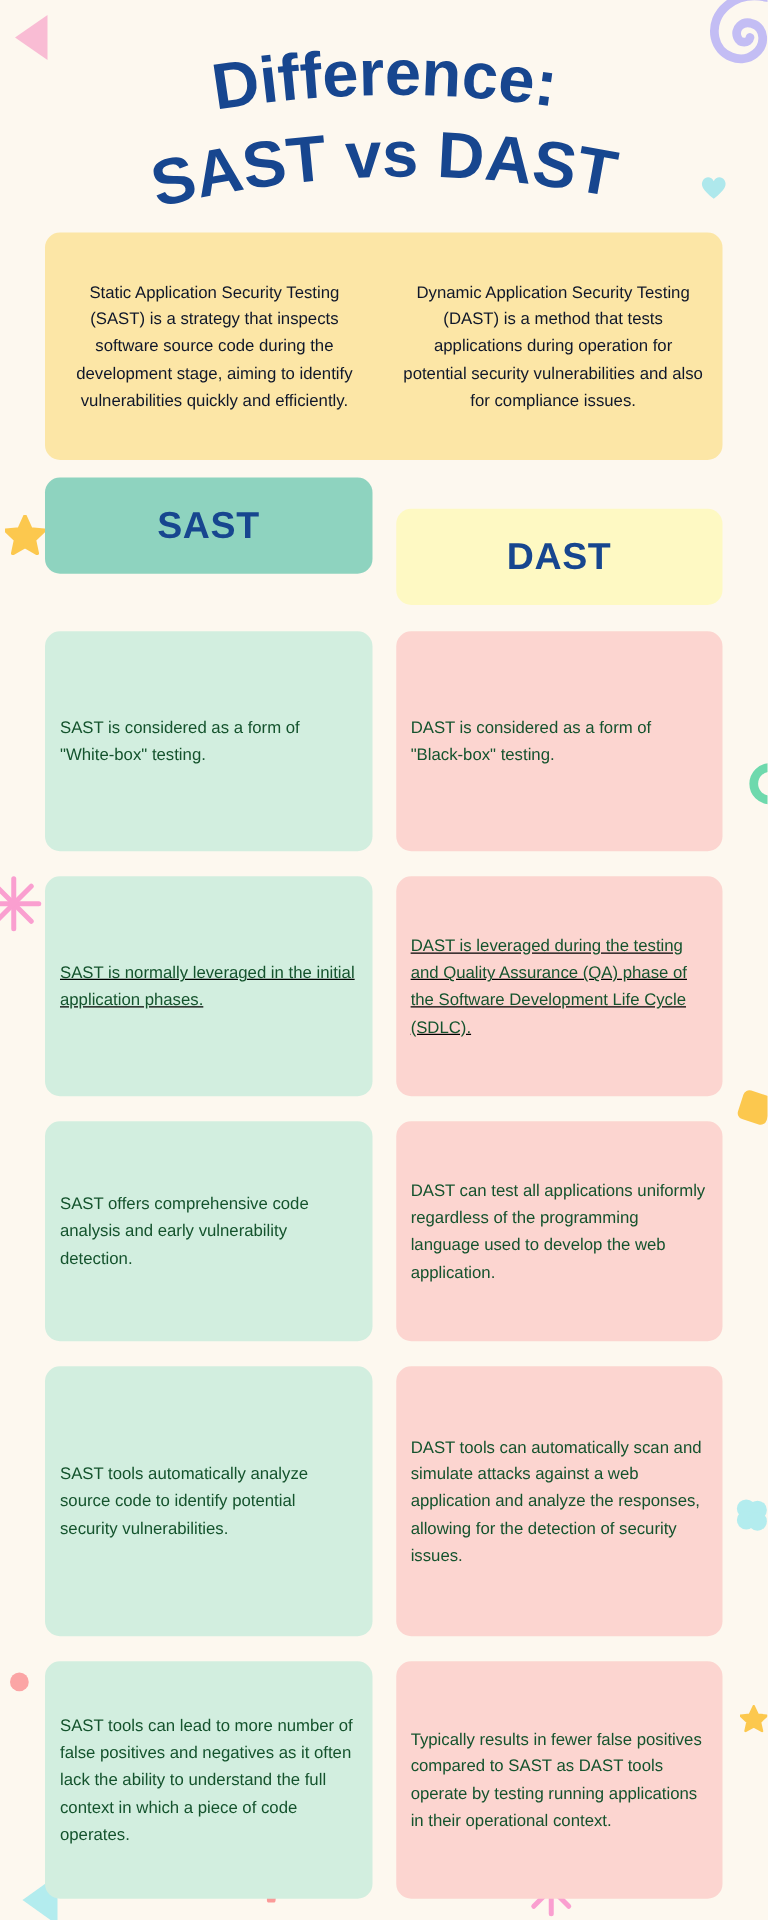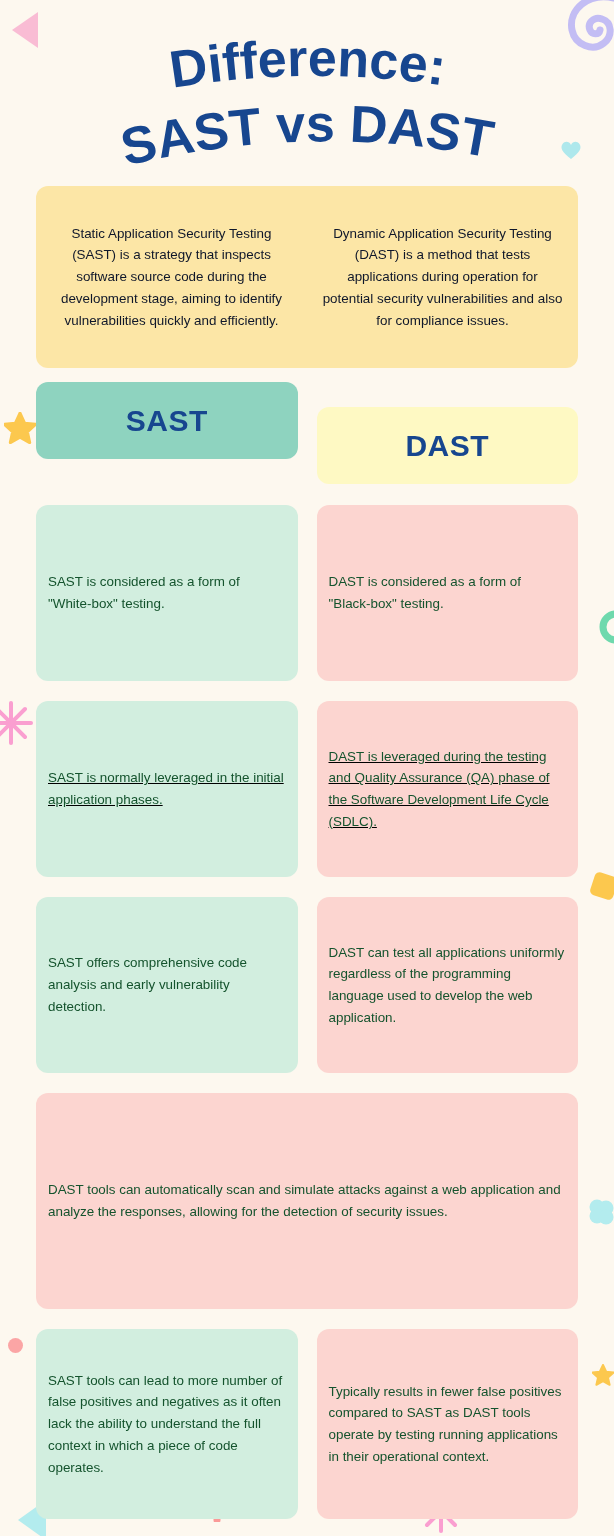--- a/index.html
+++ b/index.html
@@ -238,20 +238,23 @@
     <div class="row r3">
       <div class="cell body sast">
         <p>SAST offers comprehensive code analysis and early vulnerability detection.</p>
       </div>
       <div class="cell body dast">
         <p>DAST can test all applications uniformly regardless of the programming language used to develop the web application.</p>
       </div>
     </div>
 
     <div class="row r4">
+      <div class="cell body sast">
+        <p>SAST tools automatically analyze source code to identify potential security vulnerabilities.</p>
+      </div>
       <div class="cell body dast">
         <p>DAST tools can automatically scan and simulate attacks against a web application and analyze the responses, allowing for the detection of security issues.</p>
       </div>
     </div>
 
     <div class="row r5">
       <div class="cell body sast">
         <p>SAST tools can lead to more number of false positives and negatives as it often lack the ability to understand the full context in which a piece of code operates.</p>
       </div>
       <div class="cell body dast">

